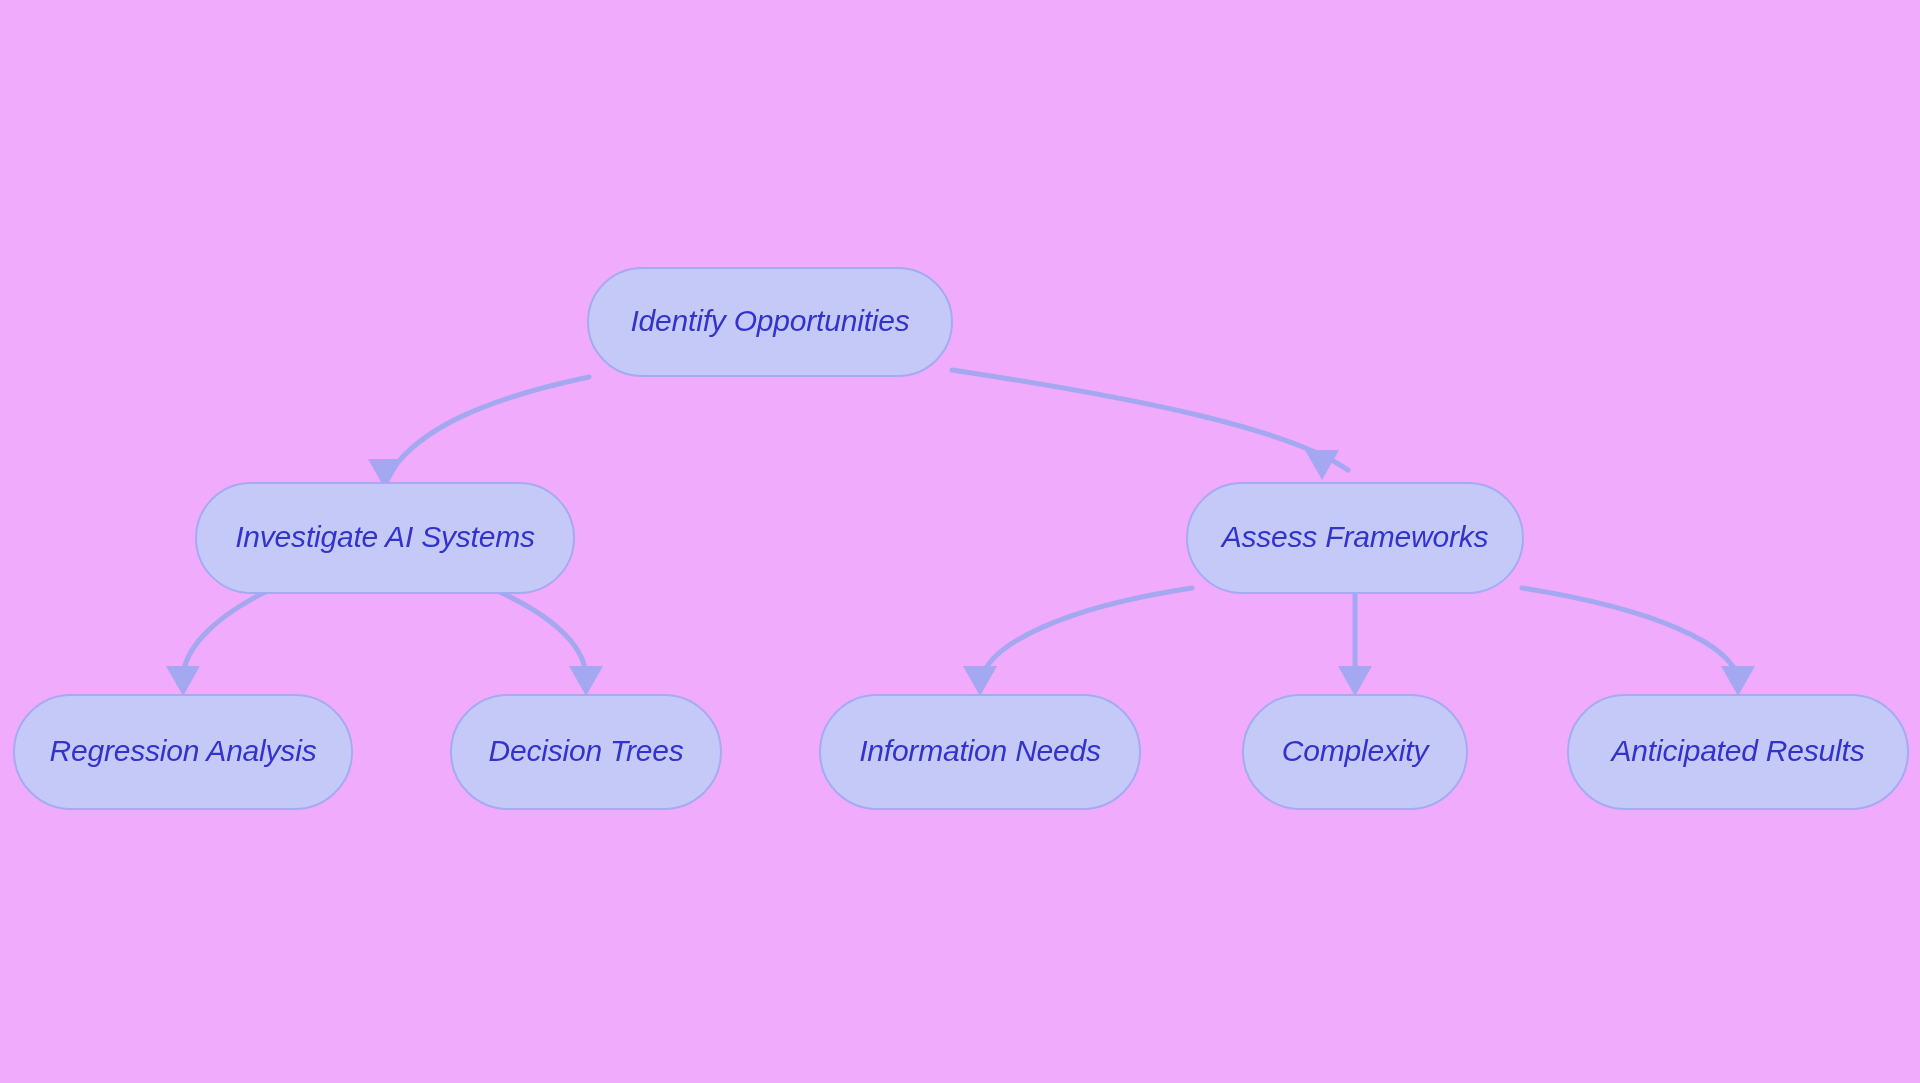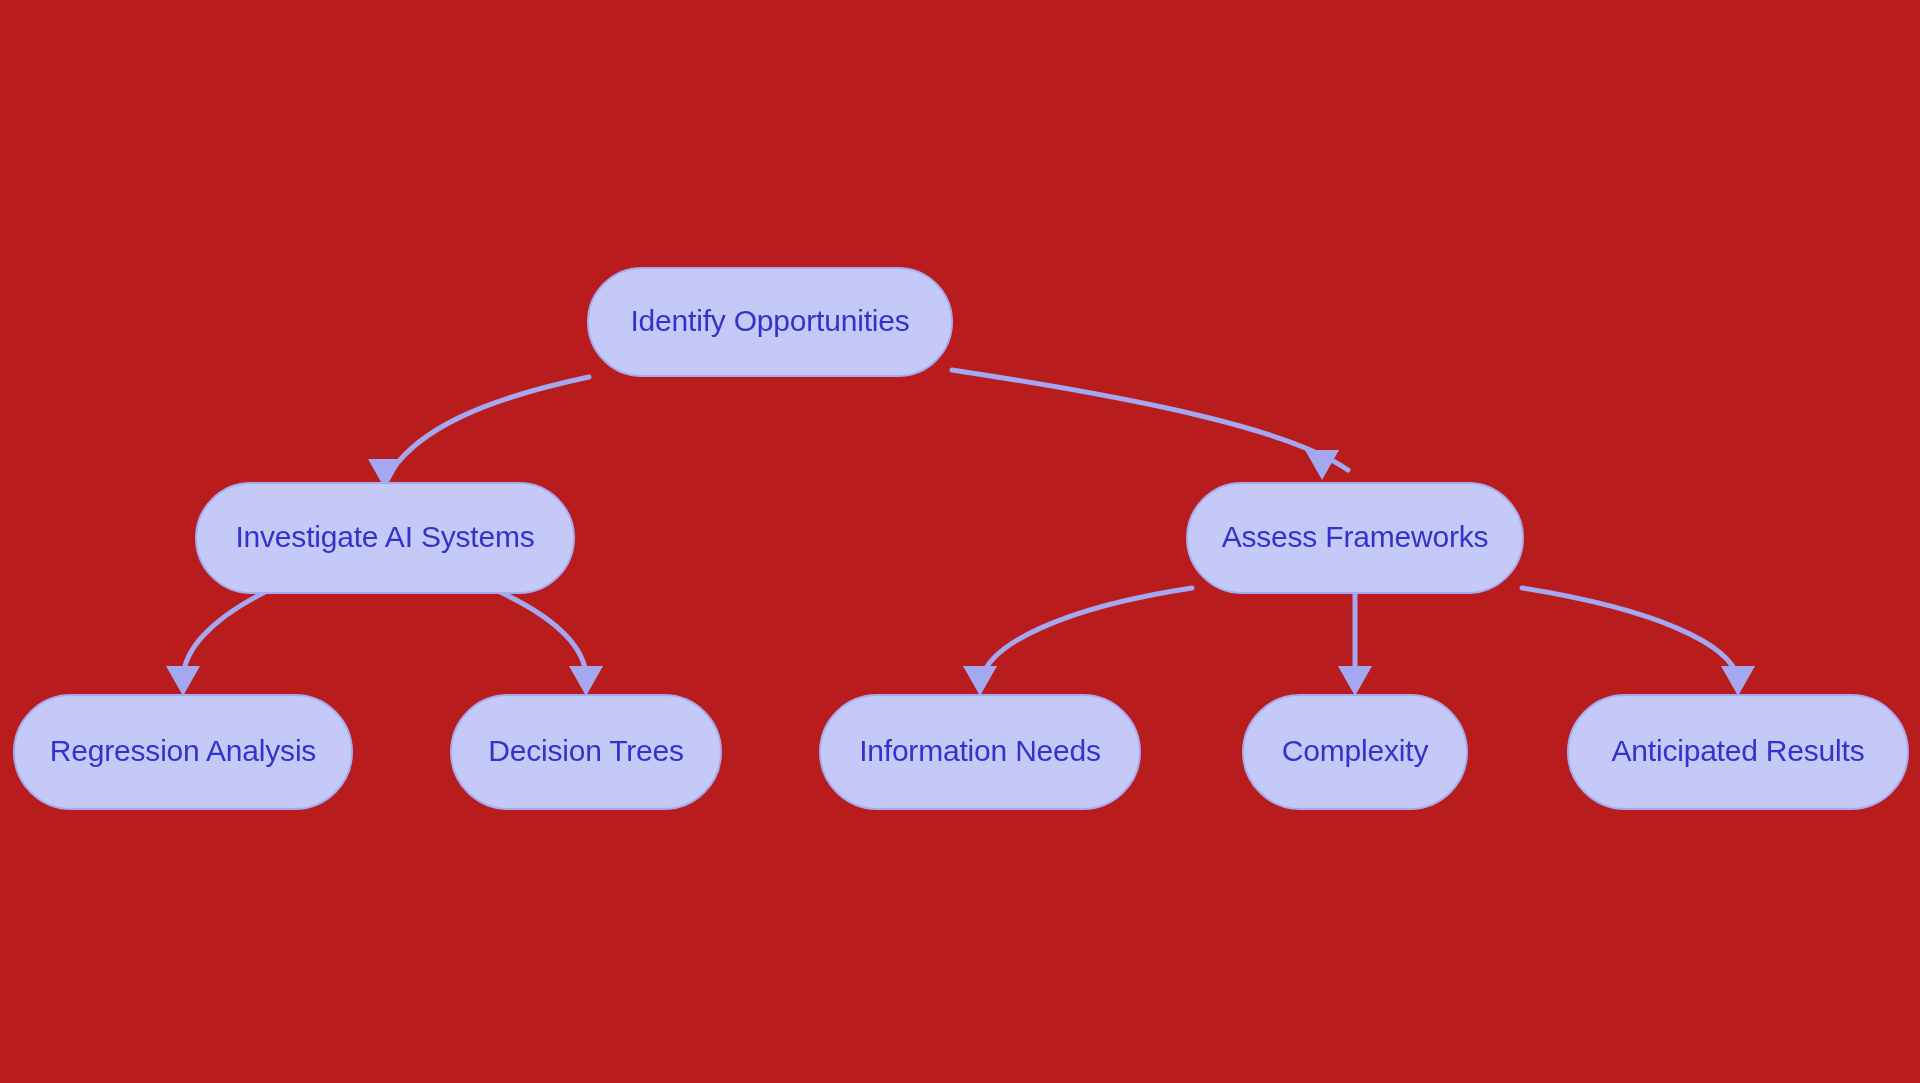--- a/index.html
+++ b/index.html
@@ -11,21 +11,22 @@
   body {
     width: 1920px;
     height: 1083px;
     overflow: hidden;
     font-family: "Liberation Sans", sans-serif;
   }
   #diagram-root {
     position: relative;
     width: 1920px;
     height: 1083px;
-    background: #b91c1c;
+    background: #f0abfc;
+    font-style: italic;
   }
   svg.flow-canvas {
     position: absolute;
     top: 0;
     left: 0;
     width: 1920px;
     height: 1083px;
     display: block;
   }
   .node-shape {

